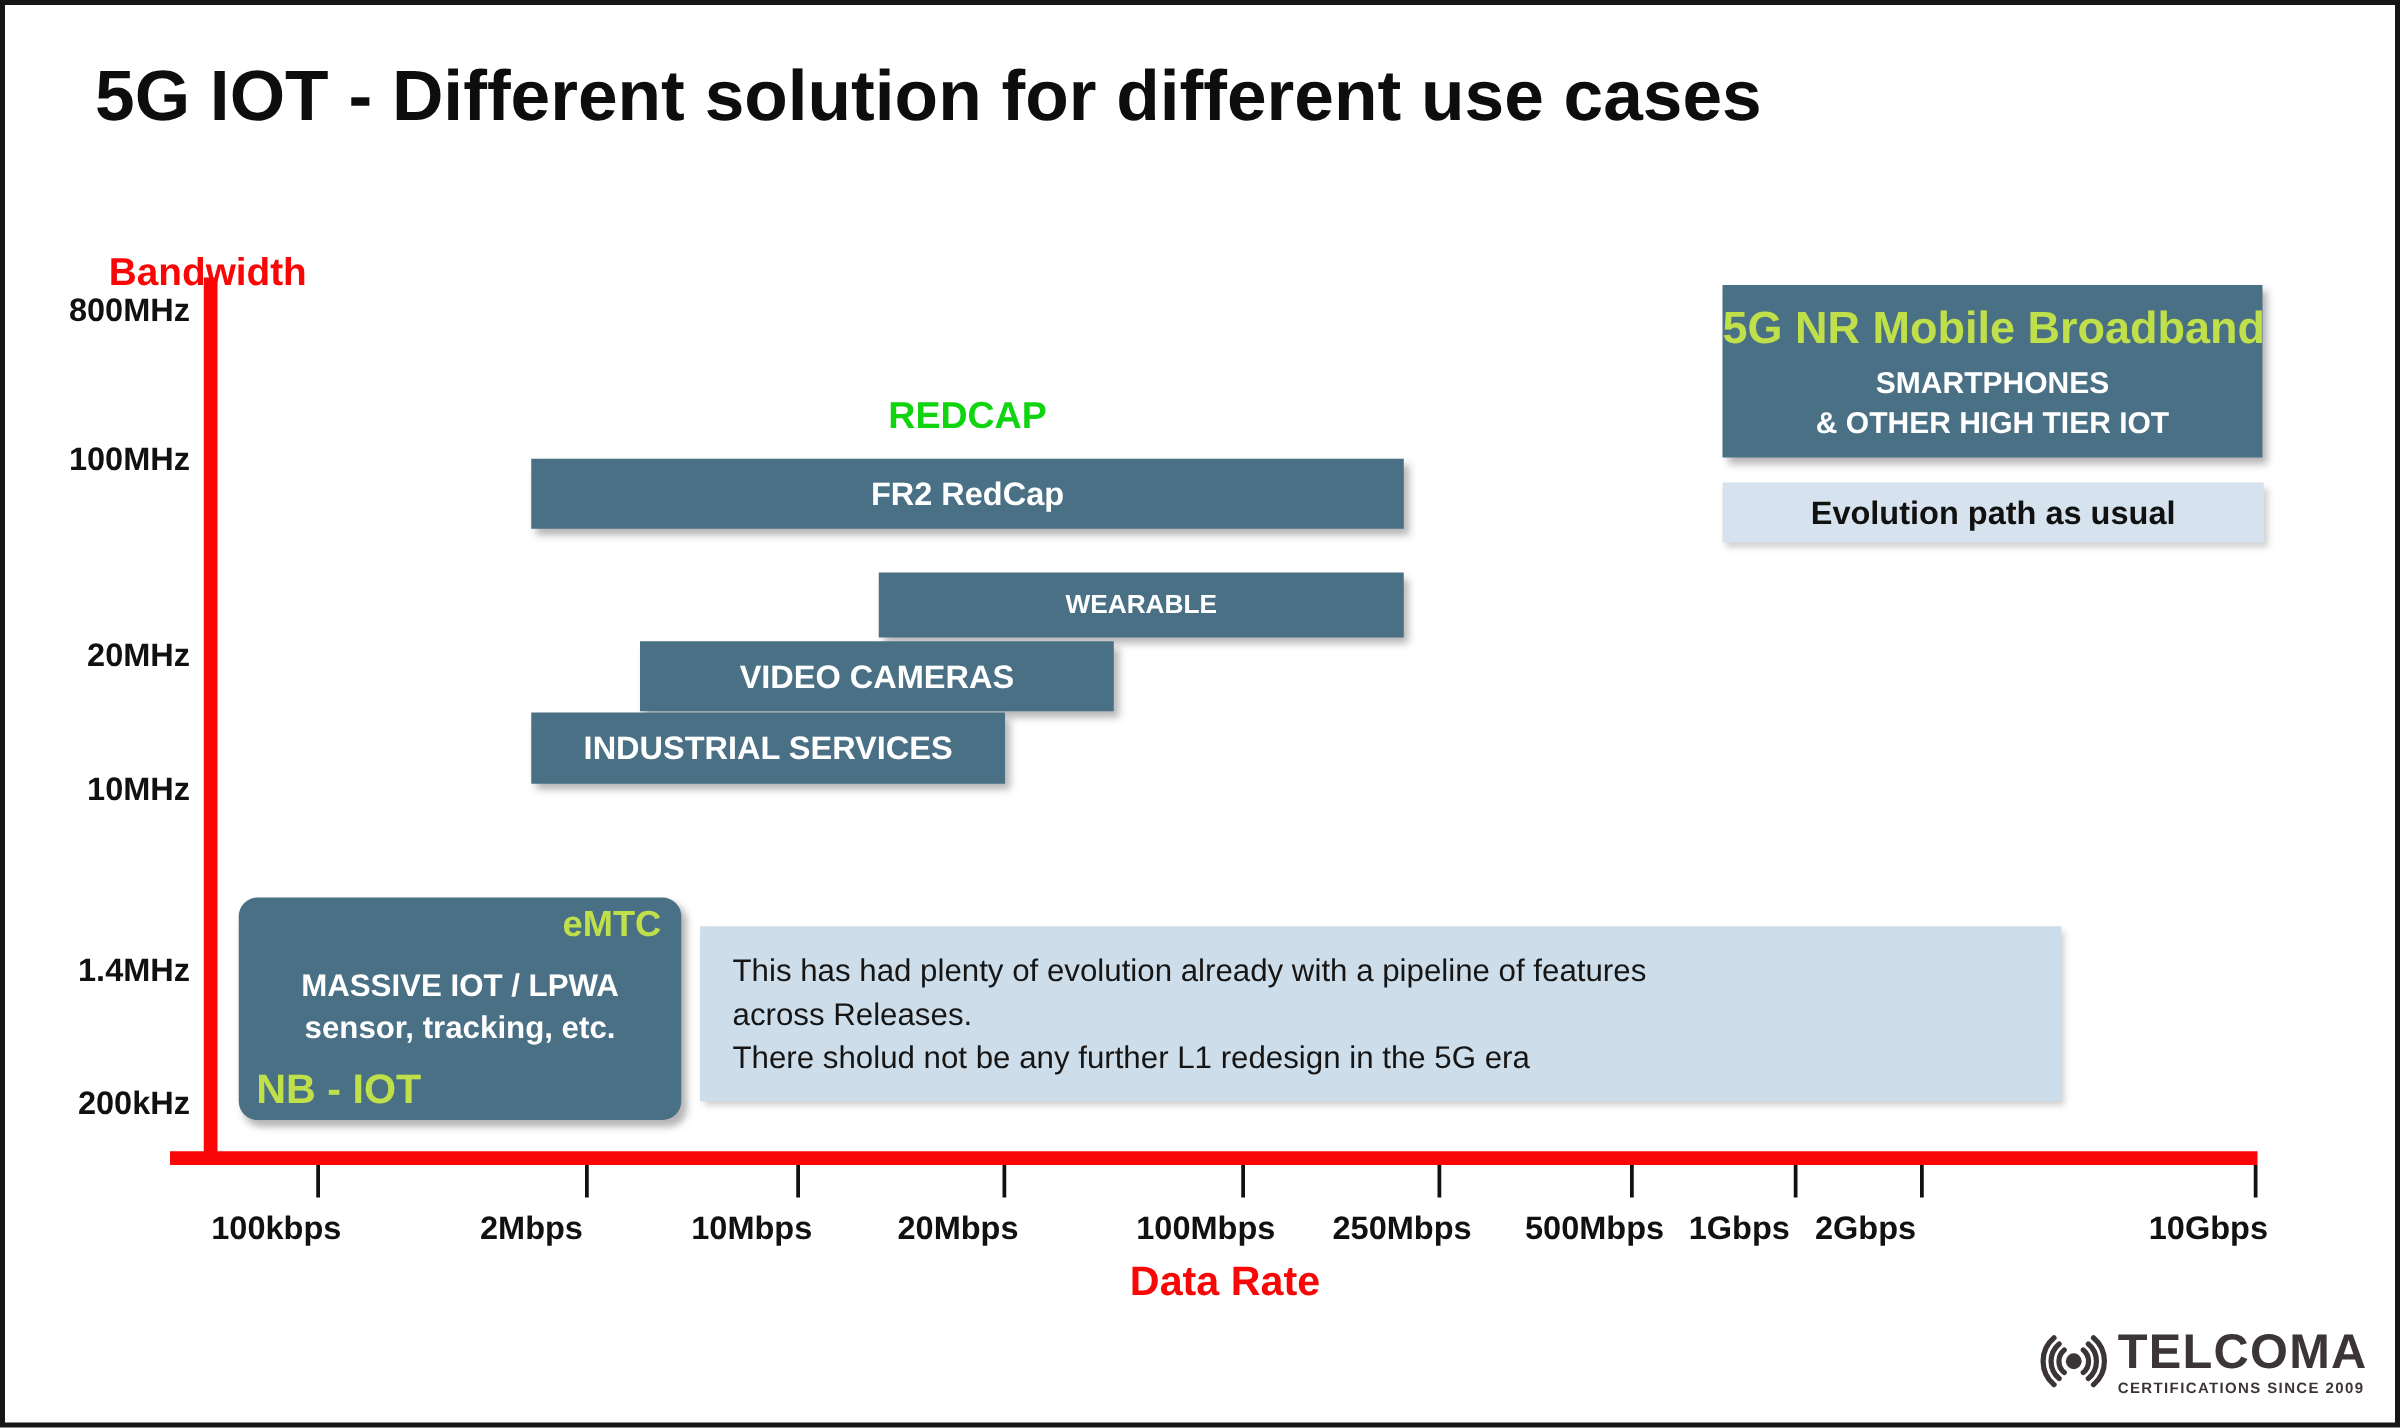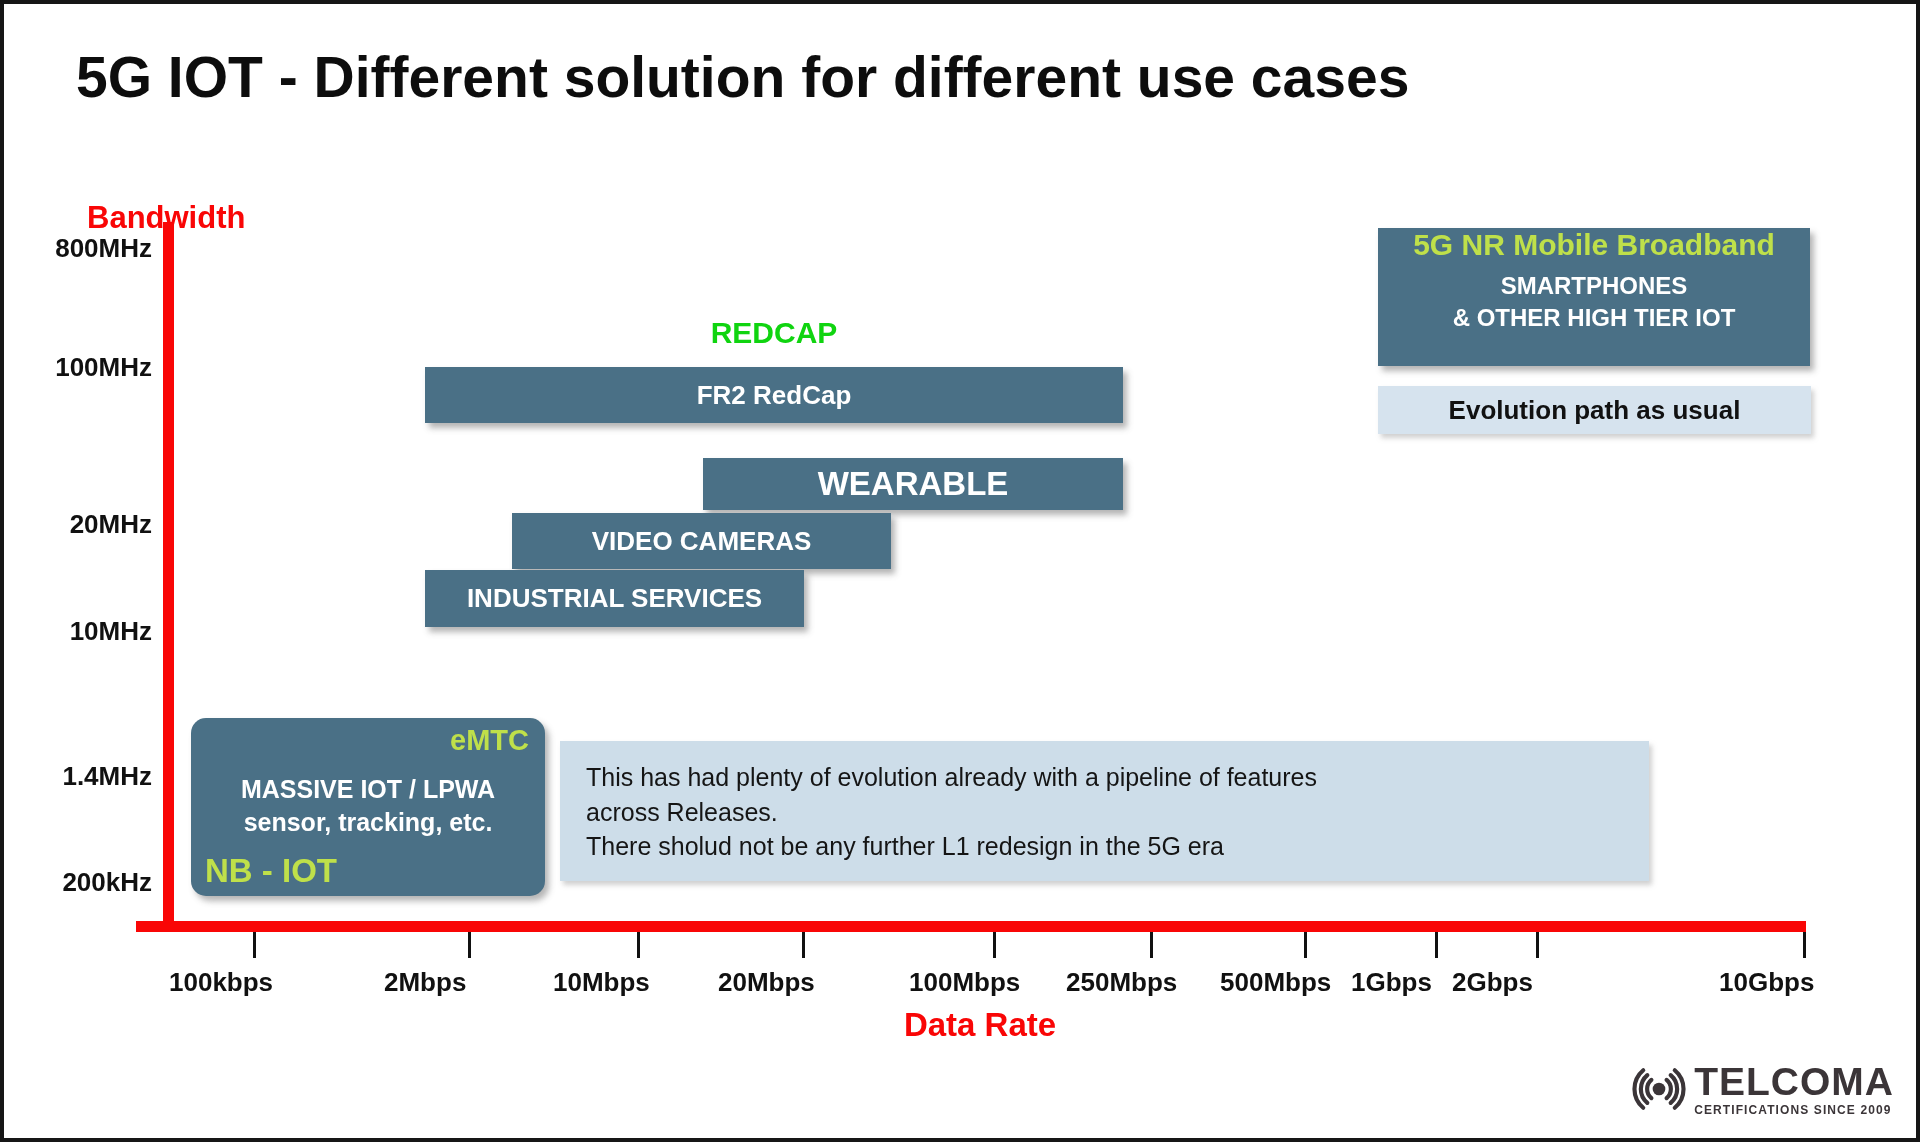--- a/index.html
+++ b/index.html
@@ -26,21 +26,21 @@
   .emtc-body{
     color:#fff;font-weight:700;font-size:25px;line-height:1.3;text-align:center;
     white-space:pre-line;width:100%;
   }
   .note-box{
     background:#cddde9;box-shadow:3px 4px 5px rgba(120,120,120,.35);
     font-size:25px;line-height:1.38;color:#151515;font-weight:500;
     padding:19px 26px;box-sizing:border-box;white-space:pre-line;
   }
   .bb-box{background:#4a7086;box-shadow:4px 5px 6px rgba(90,90,90,.45);text-align:center;}
-  .bb-title{font-size:30px;font-weight:700;color:#bfe04a;white-space:nowrap;}
+  .bb-title{font-size:36px;font-weight:700;color:#bfe04a;margin-top:13px;white-space:nowrap;}
   .bb-body{font-size:24px;font-weight:700;color:#ffffff;line-height:1.35;margin-top:8px;white-space:pre-line;}
   .evo-box{
     background:#d6e3ee;box-shadow:3px 4px 5px rgba(120,120,120,.35);
     display:flex;align-items:center;justify-content:center;
     font-size:26px;font-weight:600;color:#111;white-space:nowrap;
   }
   .logo{display:flex;align-items:center;gap:6px;color:#3b3538;}
   .logo-text{display:flex;flex-direction:column;line-height:1;}
   .logo-word{font-size:39px;font-weight:800;letter-spacing:1px;white-space:nowrap;}
   .logo-tag{font-size:12px;font-weight:600;letter-spacing:1.1px;margin-top:3px;white-space:nowrap;}
@@ -84,21 +84,21 @@
   <div class="abs xtick" style="left:1216px;top:962px;">500Mbps</div>
   <div class="abs xtick" style="left:1347px;top:962px;">1Gbps</div>
   <div class="abs xtick" style="left:1448px;top:962px;">2Gbps</div>
   <div class="abs xtick" style="left:1715px;top:962px;">10Gbps</div>
 
   <div class="abs axis-label" style="left:876px;top:1002px;font-size:33px;width:200px;text-align:center;">Data Rate</div>
 
   <div class="abs redcap-label" style="left:620px;top:312px;">REDCAP</div>
 
   <div class="abs bar" style="left:421px;top:363px;width:698px;height:56px;">FR2 RedCap</div>
-  <div class="abs bar" style="left:699px;top:454px;width:420px;height:52px;font-size:33px;">WEARABLE</div>
+  <div class="abs bar" style="left:699px;top:454px;width:420px;height:52px;font-size:21px;">WEARABLE</div>
   <div class="abs bar" style="left:508px;top:509px;width:379px;height:56px;">VIDEO CAMERAS</div>
   <div class="abs bar" style="left:421px;top:566px;width:379px;height:57px;">INDUSTRIAL SERVICES</div>
 
   <div class="abs emtc-box" style="left:187px;top:714px;width:354px;height:178px;">
     <div class="abs lime" style="right:16px;top:6px;font-size:29px;">eMTC</div>
     <div class="abs emtc-body" style="top:55px;left:0;">MASSIVE IOT / LPWA
 sensor, tracking, etc.</div>
     <div class="abs lime" style="left:14px;bottom:6px;font-size:33px;">NB - IOT</div>
   </div>
 

